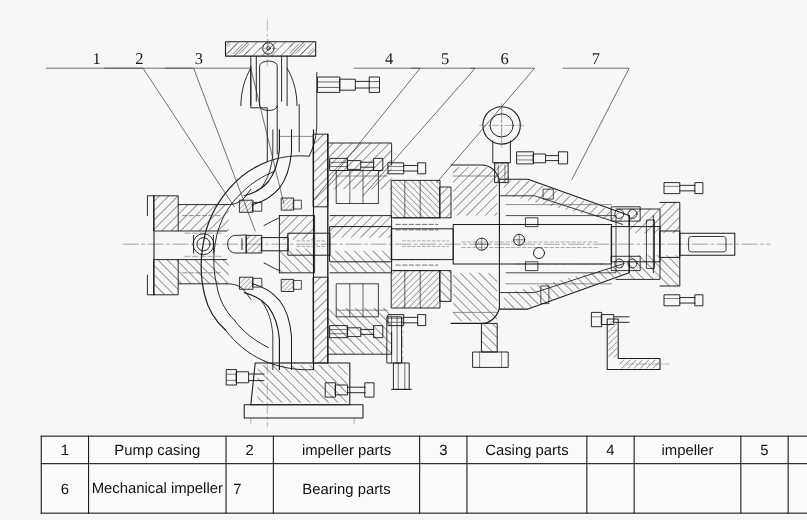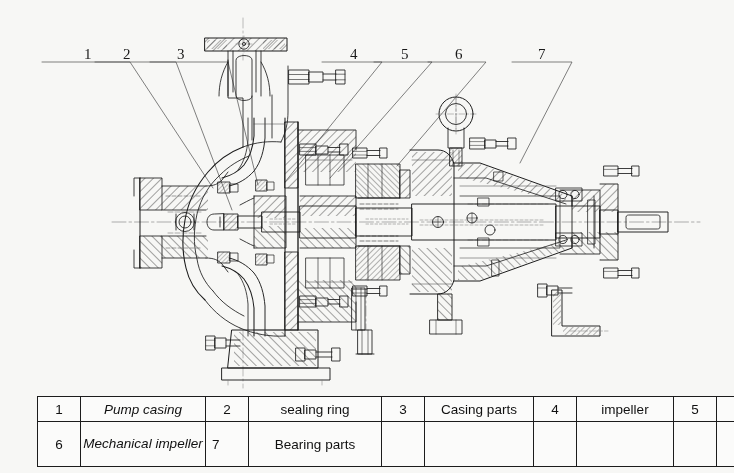--- a/index.html
+++ b/index.html
@@ -41,21 +41,21 @@
     font-size:13.5px;
     color:#111;
     text-align:center;
     vertical-align:middle;
     padding:0 2px;
     font-family:"Liberation Sans", sans-serif;
   }
   #legend tr.r1 td{height:24px;}
   #legend tr.r2 td{height:44px;}
   .c-num{width:38px;}
-  .c-lbl-a{width:120px;font-style:italic;}
+  .c-lbl-a{width:120px;}
   .c-lbl-b{width:128px;}
   .c-lbl-c{width:104px;}
   .c-lbl-d{width:92px;}
   .c-lbl-e{width:112px;}
   td.numleft{text-align:center;}
   #legend tr.r2 td.numleft{text-align:left;padding-left:6px;}
   #legend tr.r2 td.numctr{text-align:center;}
   .wrap2{line-height:1.15;}
 </style>
 </head>
@@ -501,21 +501,21 @@
   <div class="callout-num" style="left:401px;top:47px;">5</div>
   <div class="callout-num" style="left:455px;top:47px;">6</div>
   <div class="callout-num" style="left:538px;top:47px;">7</div>
 
   <table id="legend">
     <tbody>
       <tr class="r1">
         <td class="c-num">1</td>
         <td class="c-lbl-a">Pump casing</td>
         <td class="c-num">2</td>
-        <td class="c-lbl-b">sealing ring</td>
+        <td class="c-lbl-b">impeller parts</td>
         <td class="c-num">3</td>
         <td class="c-lbl-c">Casing parts</td>
         <td class="c-num">4</td>
         <td class="c-lbl-d">impeller</td>
         <td class="c-num">5</td>
         <td class="c-lbl-e">Pump cover</td>
       </tr>
       <tr class="r2">
         <td class="c-num numctr">6</td>
         <td class="c-lbl-a wrap2">Mechanical impeller</td>

